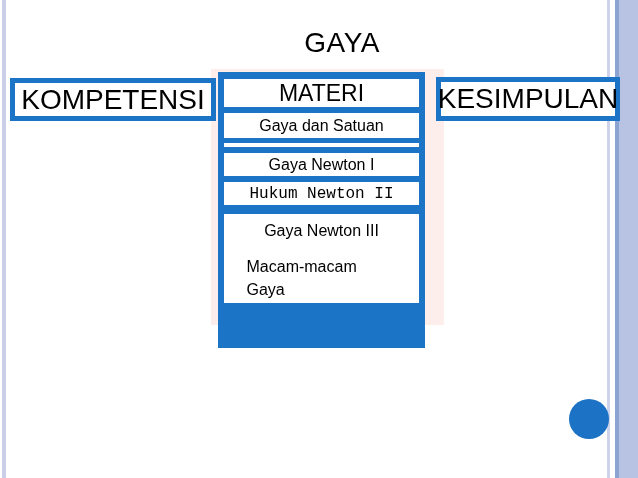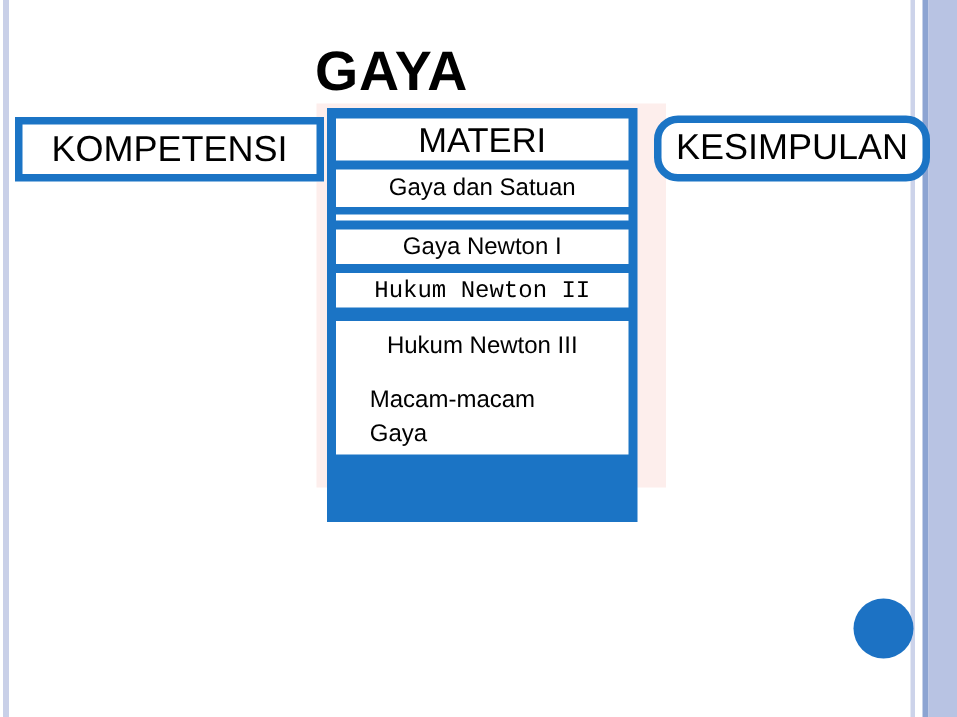--- a/index.html
+++ b/index.html
@@ -18,41 +18,41 @@
   .vband { position: absolute; top: 0; height: 100%; }
   .band-left    { left: 2px;   width: 4px;  background: #c9d0e8; }
   .line-right-1 { left: 607px; width: 3px;  background: #ccd3ea; }
   .line-right-2 { left: 615px; width: 4px;  background: #8ca4d2; }
   .band-right   { left: 619px; width: 19px; background: #b8c3e3; }
 
   
   .title {
     position: absolute;
     left: 210px; top: 27px; width: 170px;
-    text-align: left;
-    font-size: 37px;
-    font-weight: bold;
+    text-align: right;
+    font-size: 28px;
+    font-weight: normal;
     letter-spacing: 0.5px;
   }
 
   
   .nav-btn {
     position: absolute;
     background: #ffffff;
     border: 5px solid #1b74c5;
     display: flex;
     align-items: center;
     justify-content: center;
-    font-size: 24px;
+    font-size: 28px;
     color: #000000;
     cursor: pointer;
     z-index: 3;
   }
   .btn-kompetensi { left: 10px;  top: 78px; width: 206px; height: 43px; }
-  .btn-kesimpulan { left: 436px; top: 77px; width: 184px; height: 44px; border-radius: 16px; }
+  .btn-kesimpulan { left: 436px; top: 77px; width: 184px; height: 44px; }
 
   
   .panel-shadow {
     position: absolute;
     left: 211px; top: 69px; width: 233px; height: 256px;
     background: #fdeeec;
     z-index: 1;
   }
 
   
@@ -137,20 +137,20 @@
       <span>Gaya dan Satuan</span>
     </div>
     <div class="panel-row row-strip"></div>
     <div class="panel-row row-2">
       <span>Gaya Newton I</span>
     </div>
     <div class="panel-row row-3">
       <span>Hukum Newton II</span>
     </div>
     <div class="panel-row row-big">
-      <span class="item-line1">Hukum Newton III</span>
+      <span class="item-line1">Gaya Newton III</span>
       <span class="item-line2">Macam-macam Gaya</span>
     </div>
   </div>
 
   <div class="circle"></div>
 
 </div>
 
 </body></html>

